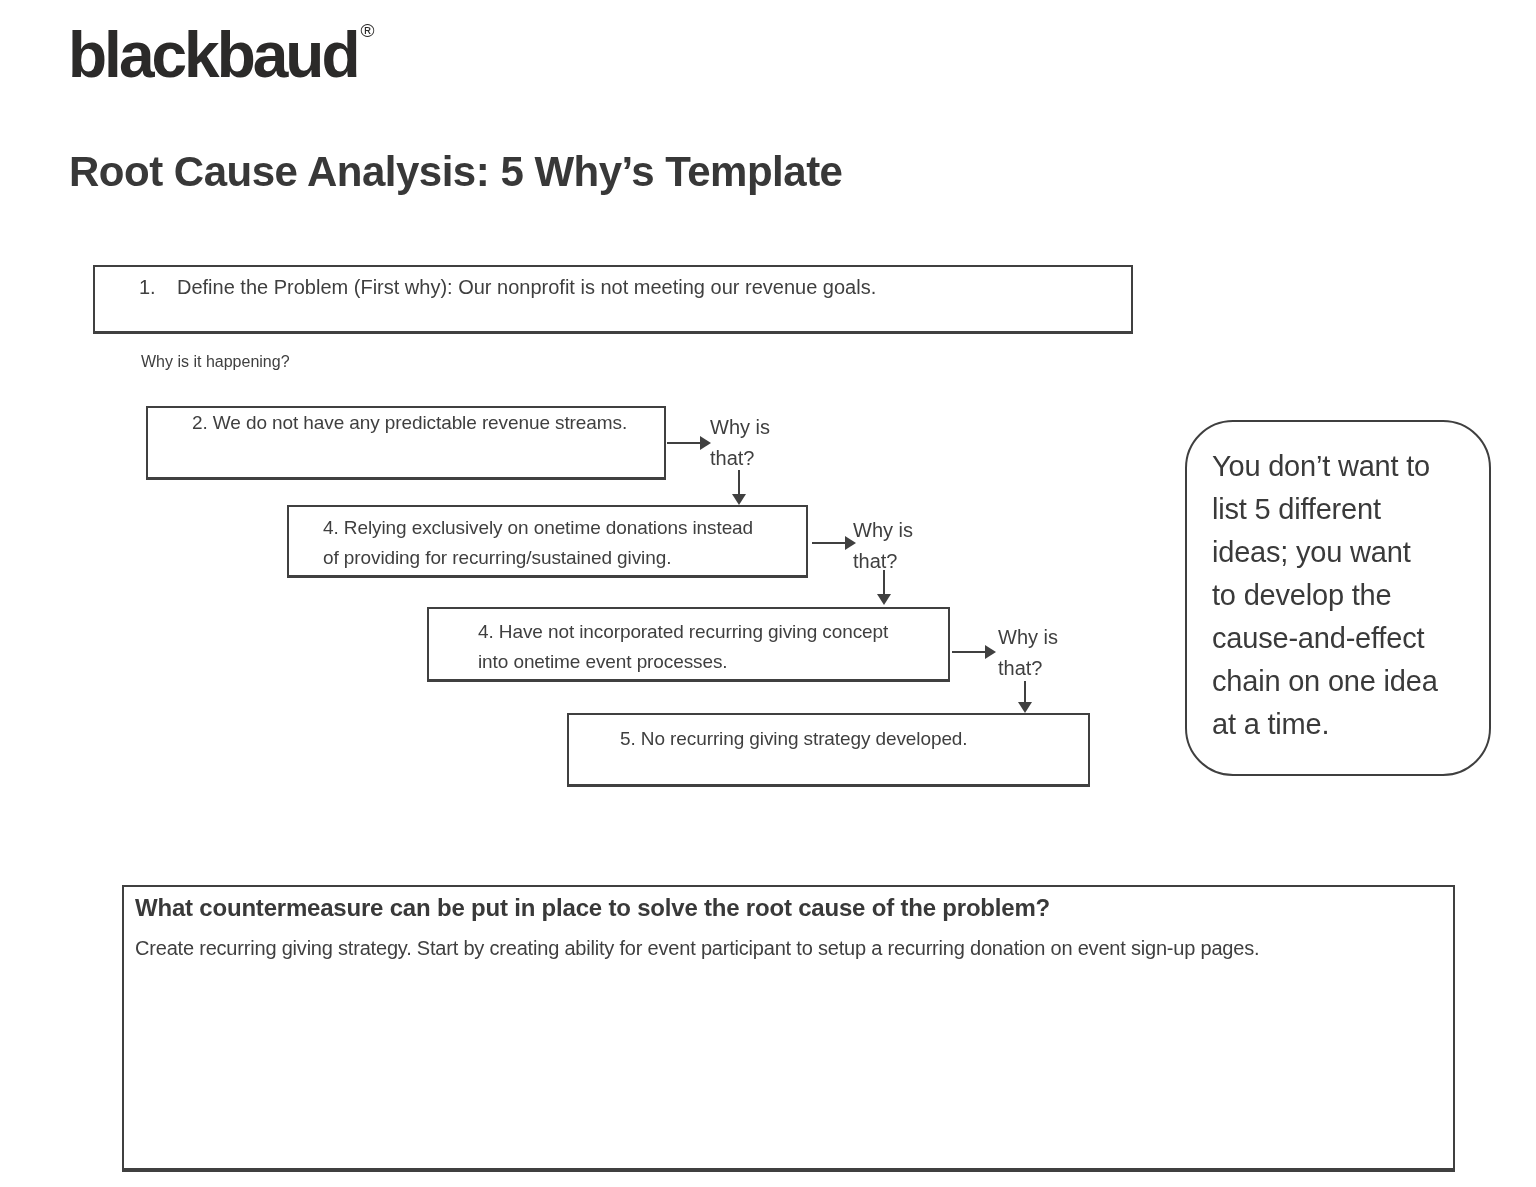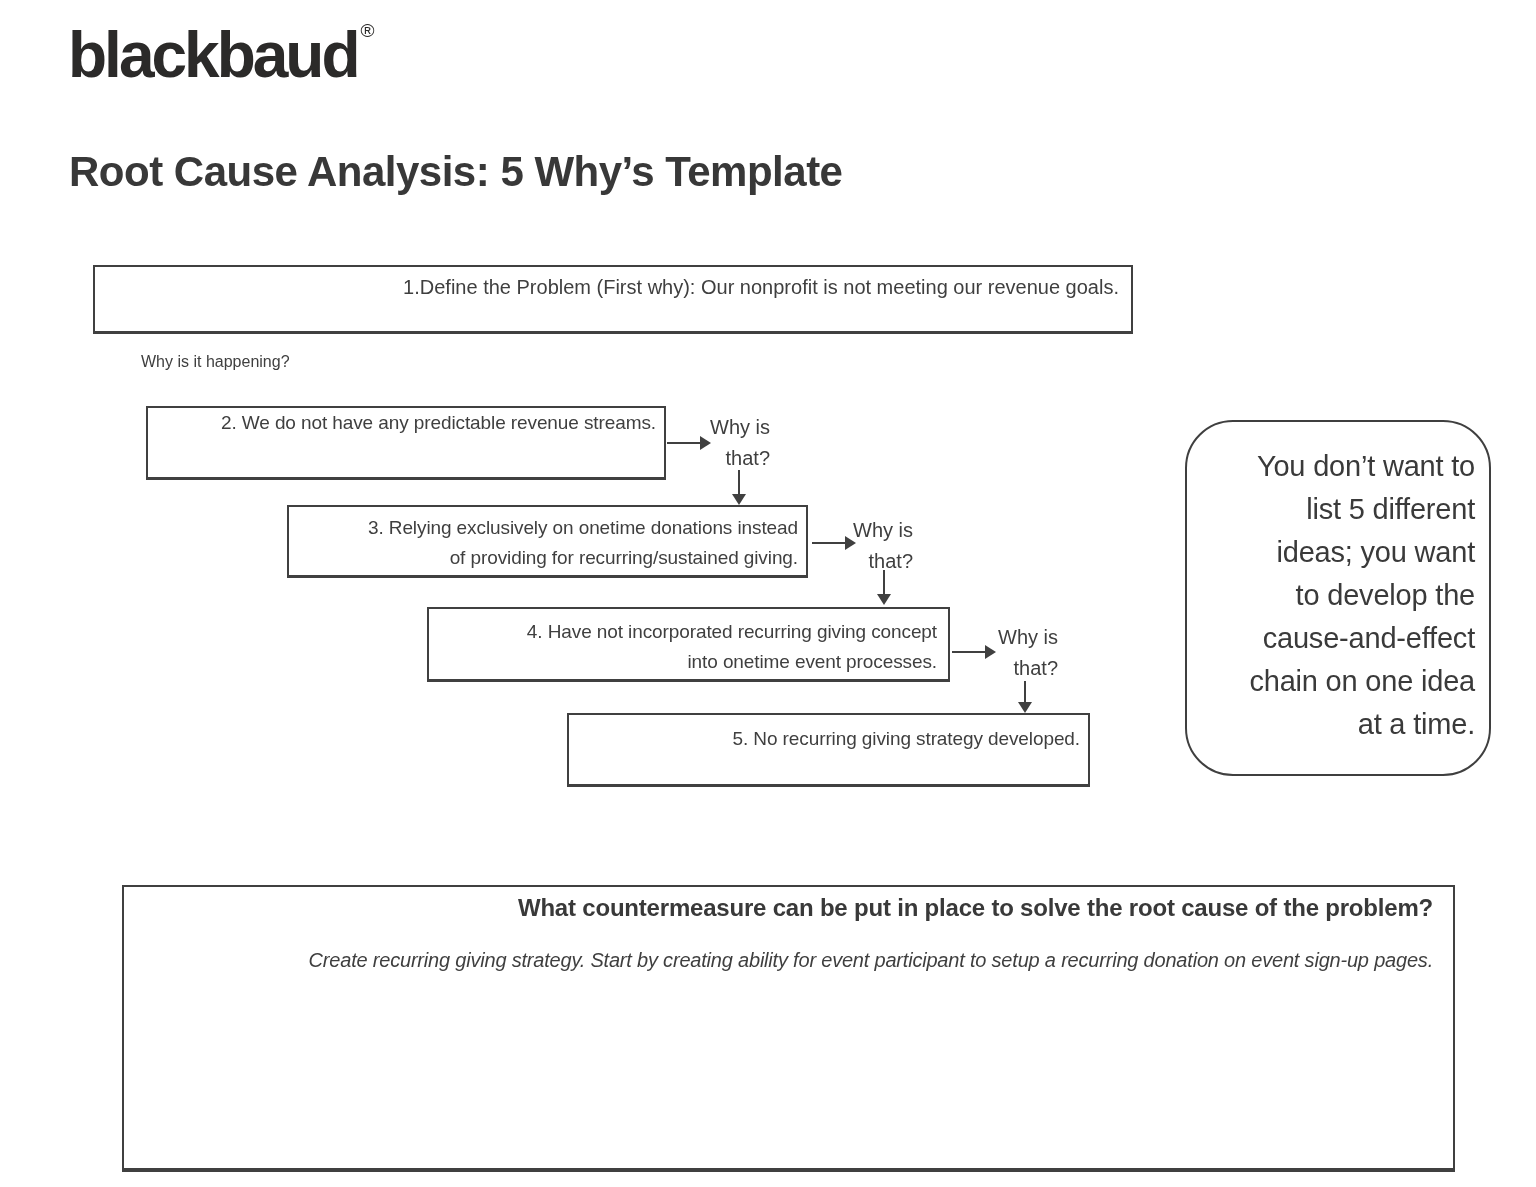--- a/index.html
+++ b/index.html
@@ -2,21 +2,21 @@
 <html><head>
 <meta charset="utf-8">
 <style>
   html, body { margin: 0; padding: 0; }
   body {
     width: 1536px; height: 1187px;
     background: #ffffff;
     font-family: "Liberation Sans", sans-serif;
     color: #3f3f3f;
   }
-  .page { position: relative; width: 1536px; height: 1187px; background: #fff; overflow: hidden; text-align: right; }
+  .page { position: relative; width: 1536px; height: 1187px; background: #fff; overflow: hidden; }
 
   
   .logo {
     position: absolute; left: 68px; top: 18px;
     font-size: 64px; font-weight: bold; letter-spacing: -3px;
     color: #2b2a29;
   }
   .logo .reg {
     font-size: 19px; font-weight: normal; letter-spacing: 0;
     vertical-align: super; position: relative; top: -18px; margin-left: 3px;
@@ -27,21 +27,21 @@
     position: absolute; left: 69px; top: 148px;
     font-size: 42px; font-weight: bold; color: #383838; letter-spacing: -0.5px;
   }
 
   
   .problem-box {
     position: absolute; left: 93px; top: 265px; width: 1040px; height: 69px;
     border: 2px solid #404040; border-bottom-width: 3px; box-sizing: border-box;
     background: #fff; font-size: 20px;
   }
-  .problem-box .inner { padding: 9px 12px 0 34px; }
+  .problem-box .inner { padding: 9px 12px 0 44px; }
   .problem-box .num { display: inline-block; width: 38px; }
 
   
   .why-question { position: absolute; left: 141px; top: 353px; font-size: 16px; color: #3f3f3f; }
 
   
   .why-box {
     position: absolute; box-sizing: border-box; background: #fff;
     border: 2px solid #404040; border-bottom-width: 3px;
     font-size: 19px; line-height: 30px; letter-spacing: -0.1px;
@@ -89,21 +89,21 @@
     white-space: pre-line; color: #3a3a3a; background: #fff;
   }
 
   
   .counter-box {
     position: absolute; left: 122px; top: 885px; width: 1333px; height: 287px;
     box-sizing: border-box; border: 2px solid #404040; border-bottom-width: 4px;
     background: #fff; padding: 7px 20px 0 11px;
   }
   .counter-heading { font-size: 24px; font-weight: bold; color: #393939; letter-spacing: -0.2px; }
-  .counter-body { margin-top: 27px; font-size: 20px; color: #3f3f3f; letter-spacing: -0.2px; font-style: italic; }
+  .counter-body { margin-top: 15px; font-size: 20px; color: #3f3f3f; letter-spacing: -0.2px; }
 </style>
 </head>
 <body>
 
 <div class="page">
 
   <div class="logo">
     <span>blackbaud</span><span class="reg">®</span>
   </div>
 
@@ -111,21 +111,21 @@
 
   <div class="problem-box">
     <div class="inner">
       <span class="num">1.</span><span>Define the Problem (First why): Our nonprofit is not meeting our revenue goals.</span>
     </div>
   </div>
 
   <div class="why-question">Why is it happening?</div>
 
   <div class="why-box box-2">2. We do not have any predictable revenue streams.</div>
-  <div class="why-box box-3">3. Relying exclusively on onetime donations instead
+  <div class="why-box box-3">4. Relying exclusively on onetime donations instead
 of providing for recurring/sustained giving.</div>
   <div class="why-box box-4">4. Have not incorporated recurring giving concept
 into onetime event processes.</div>
   <div class="why-box box-5">5. No recurring giving strategy developed.</div>
 
   <div class="arrow-h ah-a"></div>
   <div class="connector-label cl-a">Why is
 that?</div>
   <div class="arrow-v av-a"></div>
 

